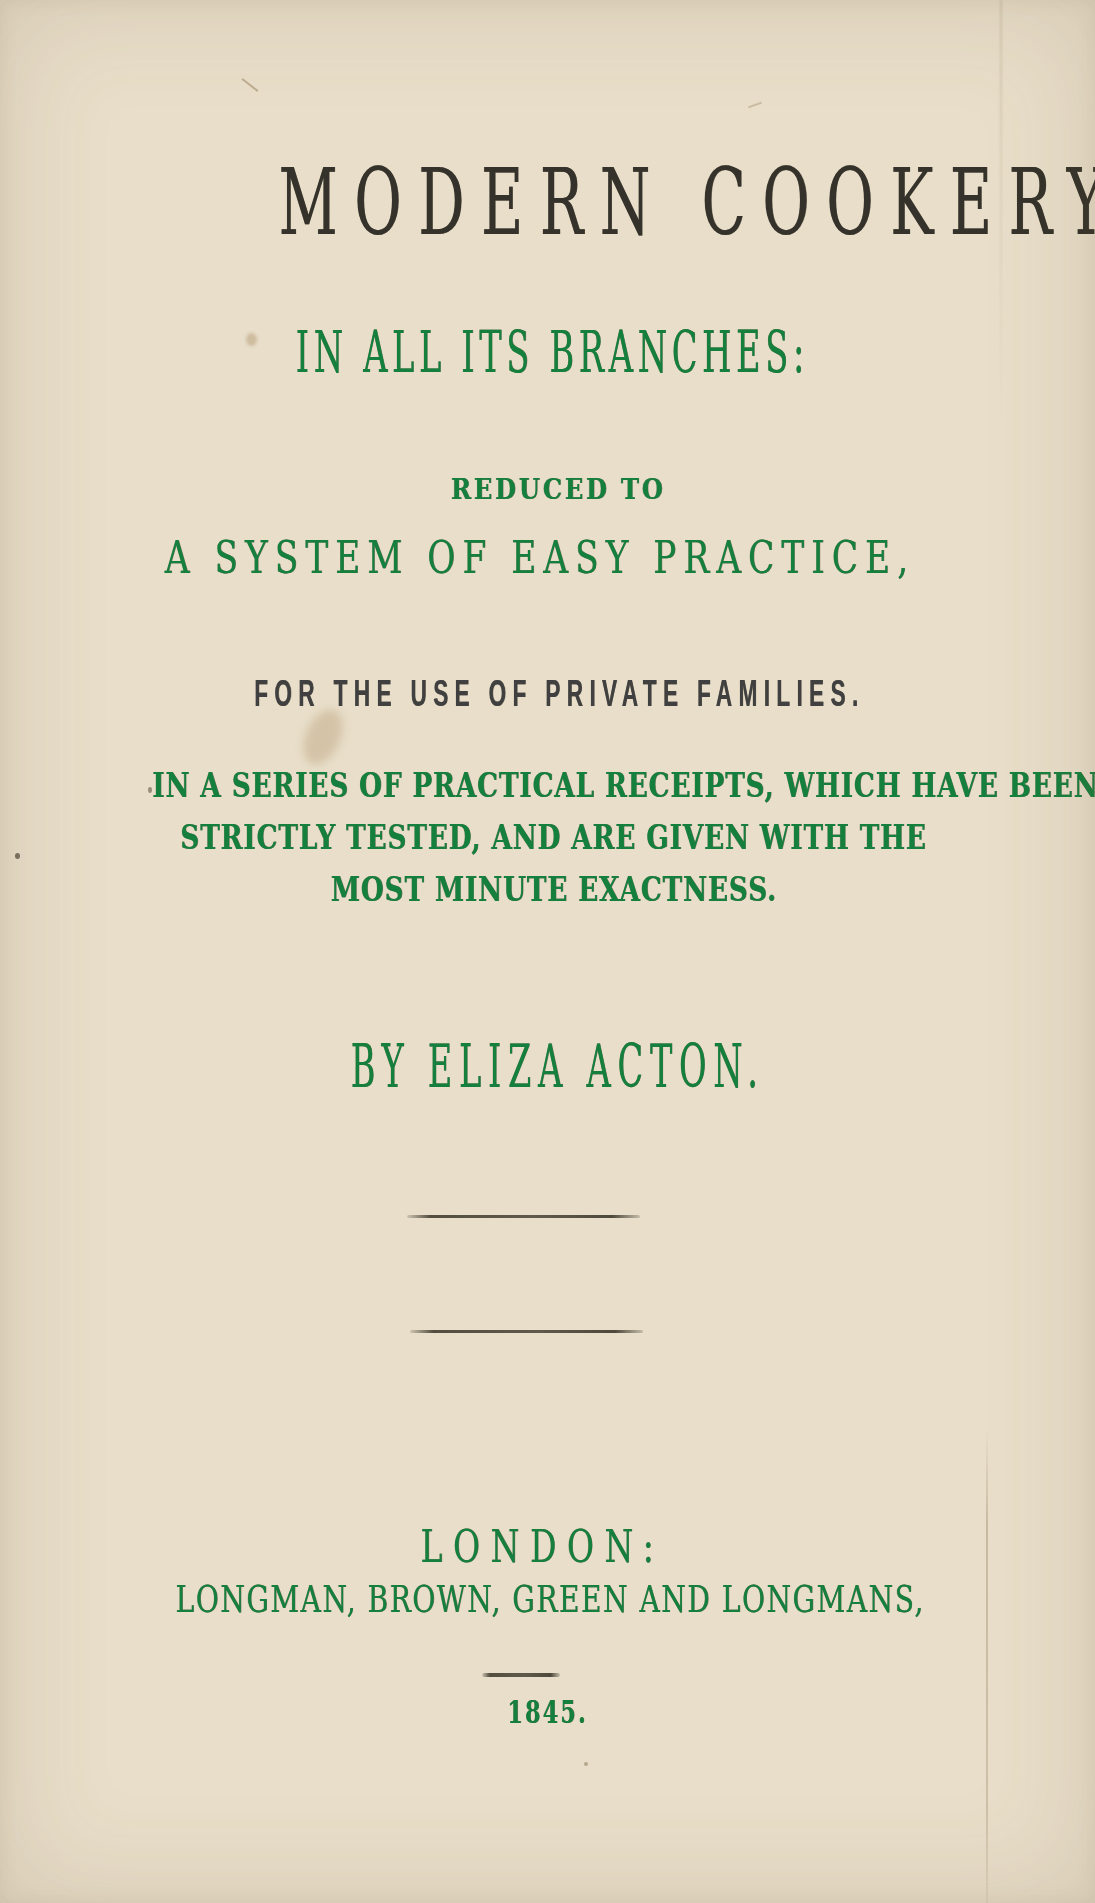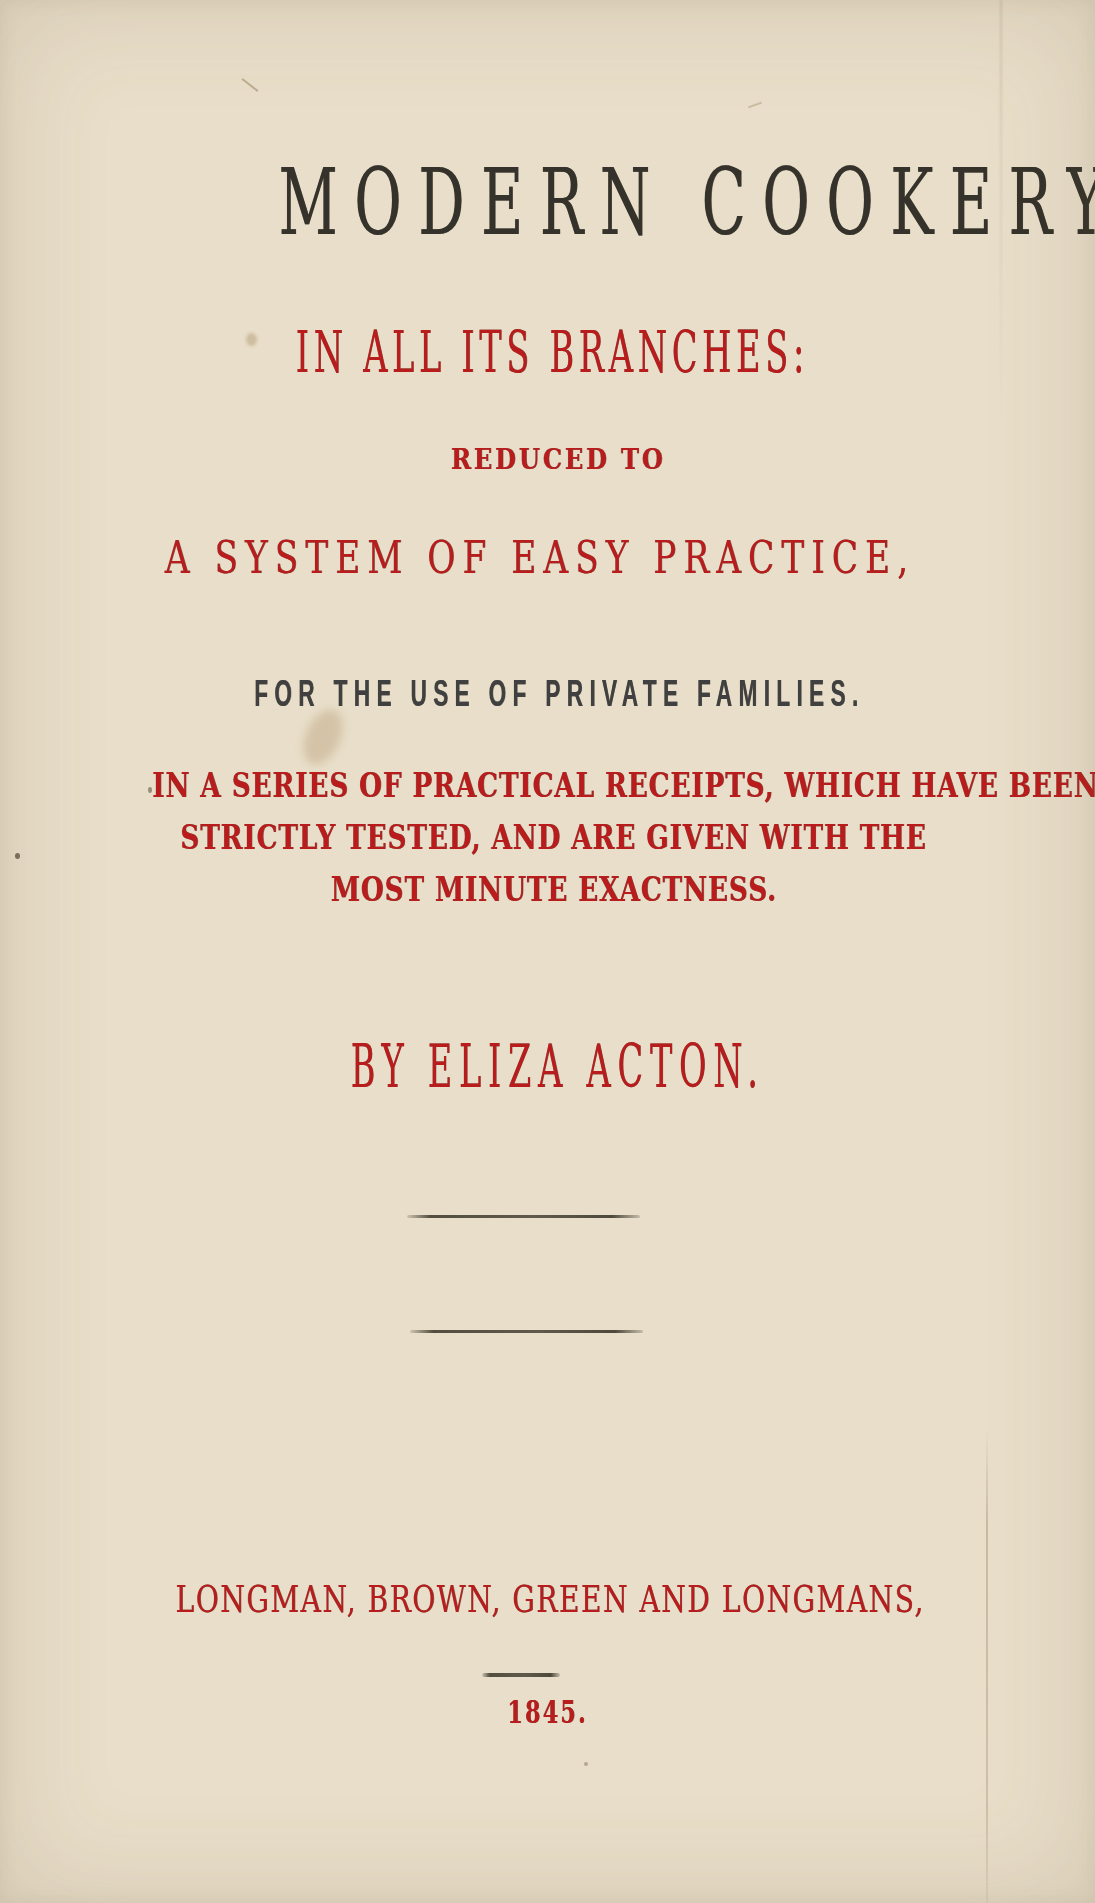--- a/index.html
+++ b/index.html
@@ -18,30 +18,30 @@
     background-color:#e8dec9;
   }
   .page::after{ 
     content:"";position:absolute;inset:0;pointer-events:none;
     box-shadow:inset 0 0 110px rgba(115,95,65,.18), inset 0 0 18px rgba(115,95,65,.10);
   }
   .col{position:absolute;left:28px;top:0;width:1040px;height:100%;}
   .line{
     position:absolute;left:0;width:100%;
     text-align:center;white-space:nowrap;line-height:1;
-    color:#b91c1c;
+    color:#15803d;
     text-shadow:.5px .4px .7px rgba(55,50,38,.55), -.4px 0 .6px rgba(55,50,38,.28);
   }
   .line>span{display:inline-block;transform-origin:50% 50%;}
   
   .t-main   {top:157px;margin-left:-5px;font-size:92px;letter-spacing:26px;color:#34322a;}
   .t-main>span{transform:scaleX(.63);}
   .t-sub    {top:323px;margin-left:4px;font-size:58px;letter-spacing:8px;}
   .t-sub>span{transform:scaleX(.58);}
-  .t-reduced{top:446px;margin-left:10px;font-size:27px;letter-spacing:3px;font-weight:700;}
+  .t-reduced{top:476px;margin-left:10px;font-size:27px;letter-spacing:3px;font-weight:700;}
   .t-reduced>span{transform:scaleX(.9);}
   .t-system {top:536px;margin-left:-8px;font-size:44px;letter-spacing:9px;}
   .t-system>span{transform:scaleX(.78);}
   .t-foruse {top:676px;margin-left:11px;font-size:36px;letter-spacing:10px;
              font-family:"Liberation Sans",sans-serif;font-weight:700;color:#404040;}
   .t-foruse>span{transform:scaleX(.63);}
   .t-series {top:760px;margin-left:6px;font-size:33px;letter-spacing:1px;line-height:52px;font-weight:700;}
   .t-series .srow{display:block;}
   .t-series .srow>span{display:inline-block;transform:scaleX(.8);transform-origin:50% 50%;}
   .t-byline {top:1036px;margin-left:10px;font-size:60px;letter-spacing:12px;}
@@ -116,20 +116,23 @@
       <span class="srow"><span>IN A SERIES OF PRACTICAL RECEIPTS, WHICH HAVE BEEN</span></span>
       <span class="srow"><span>STRICTLY TESTED, AND ARE GIVEN WITH THE</span></span>
       <span class="srow"><span>MOST MINUTE EXACTNESS.</span></span>
     </div>
 
     <div class="line t-byline">
       <span>BY ELIZA ACTON.</span>
     </div>
 
 
+    <div class="line t-city">
+      <span>LONDON:</span>
+    </div>
 
     <div class="line t-pub">
       <span>LONGMAN, BROWN, GREEN AND LONGMANS,</span>
     </div>
 
 
     <div class="line t-year">
       <span>1845.</span>
     </div>
 

